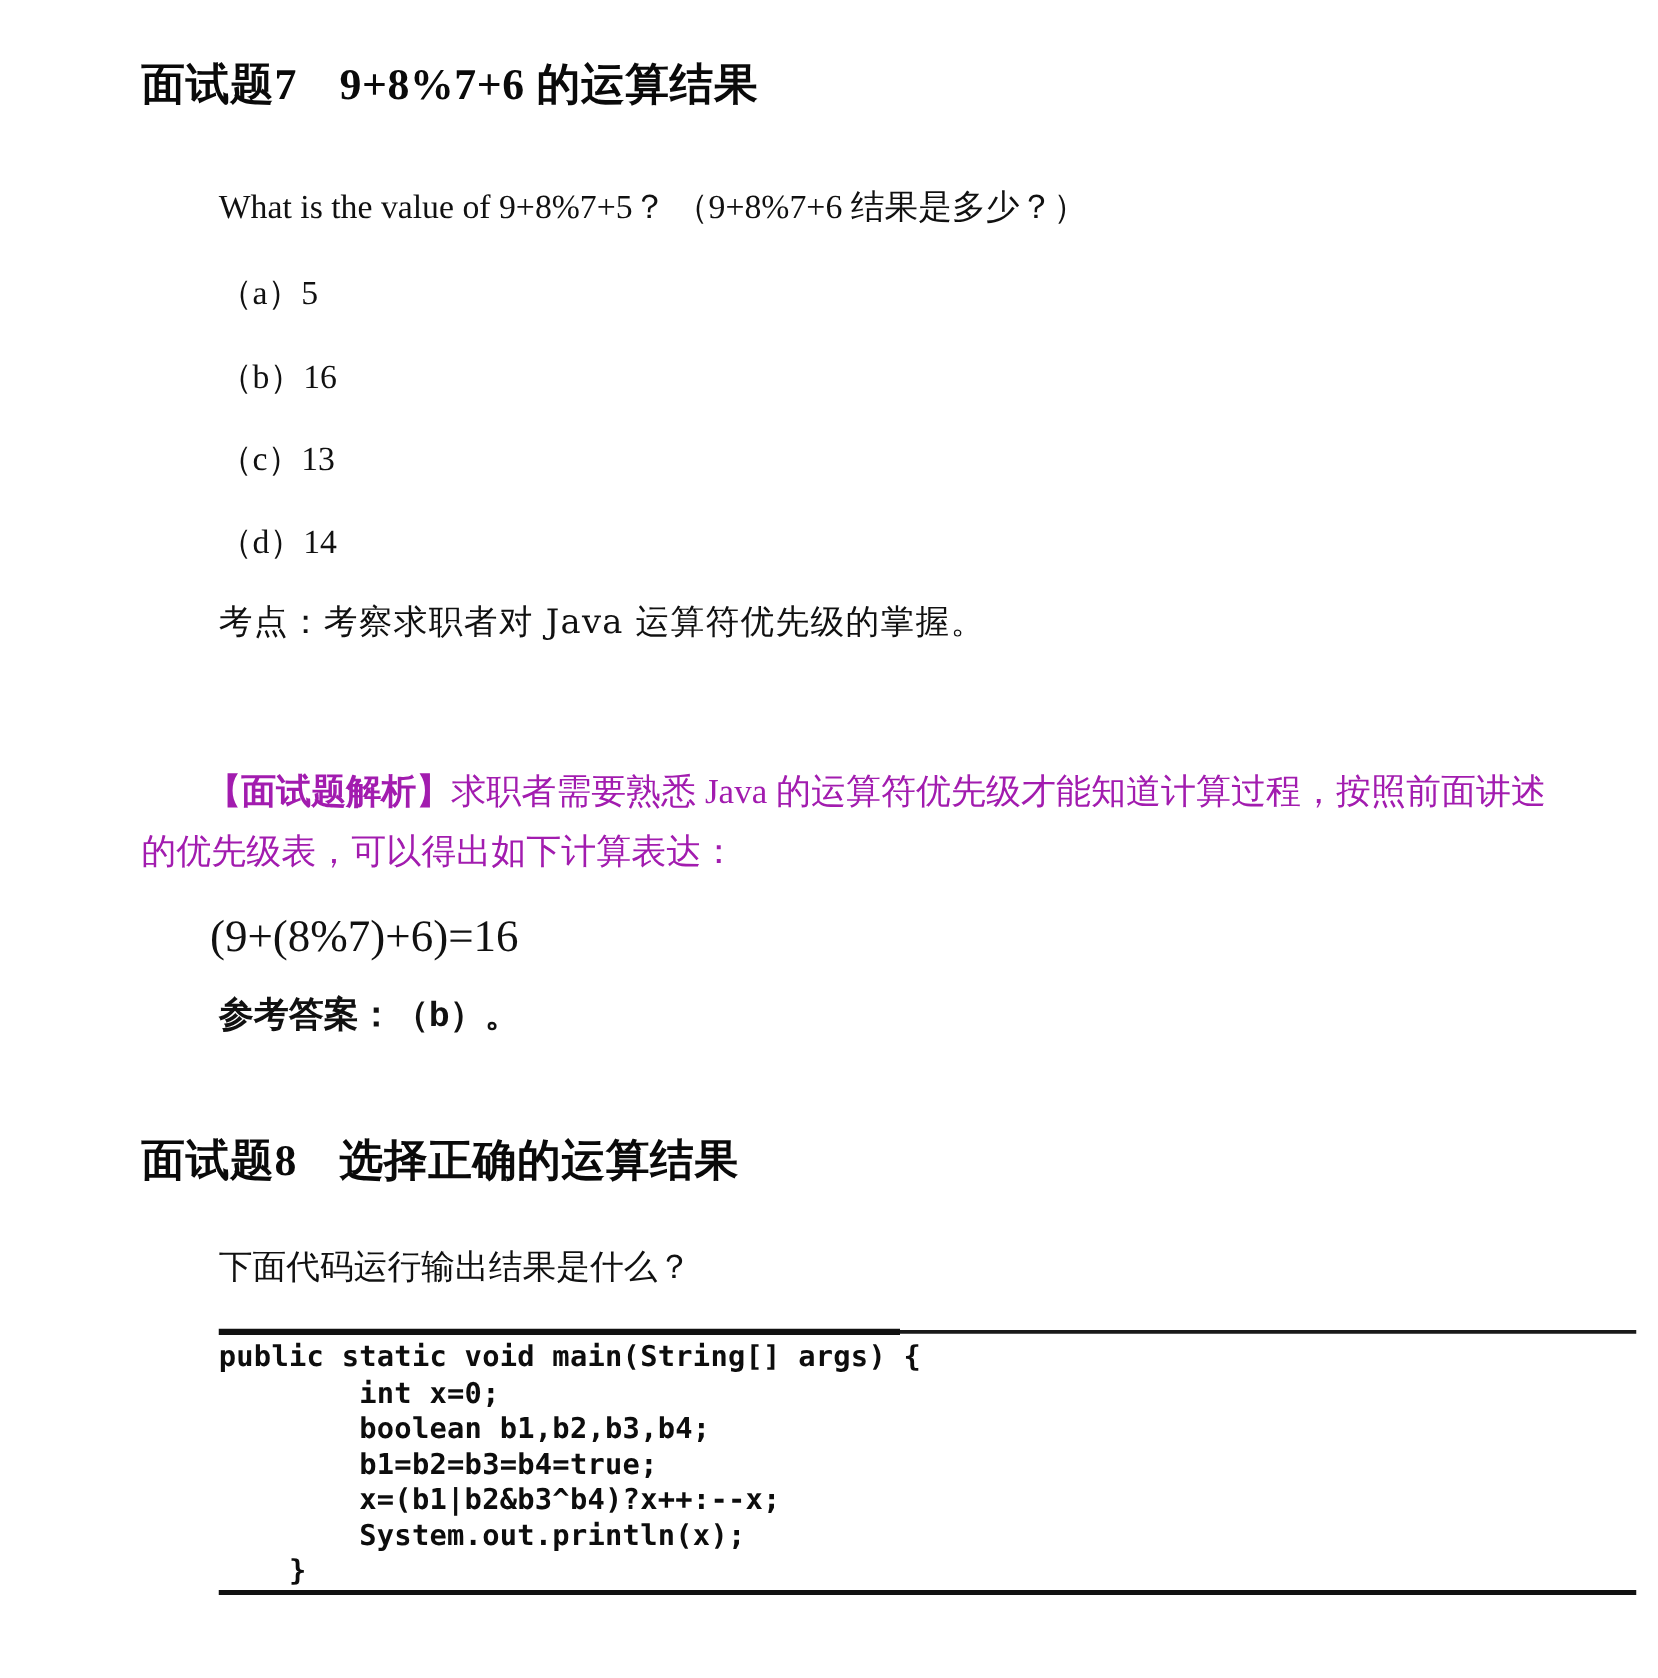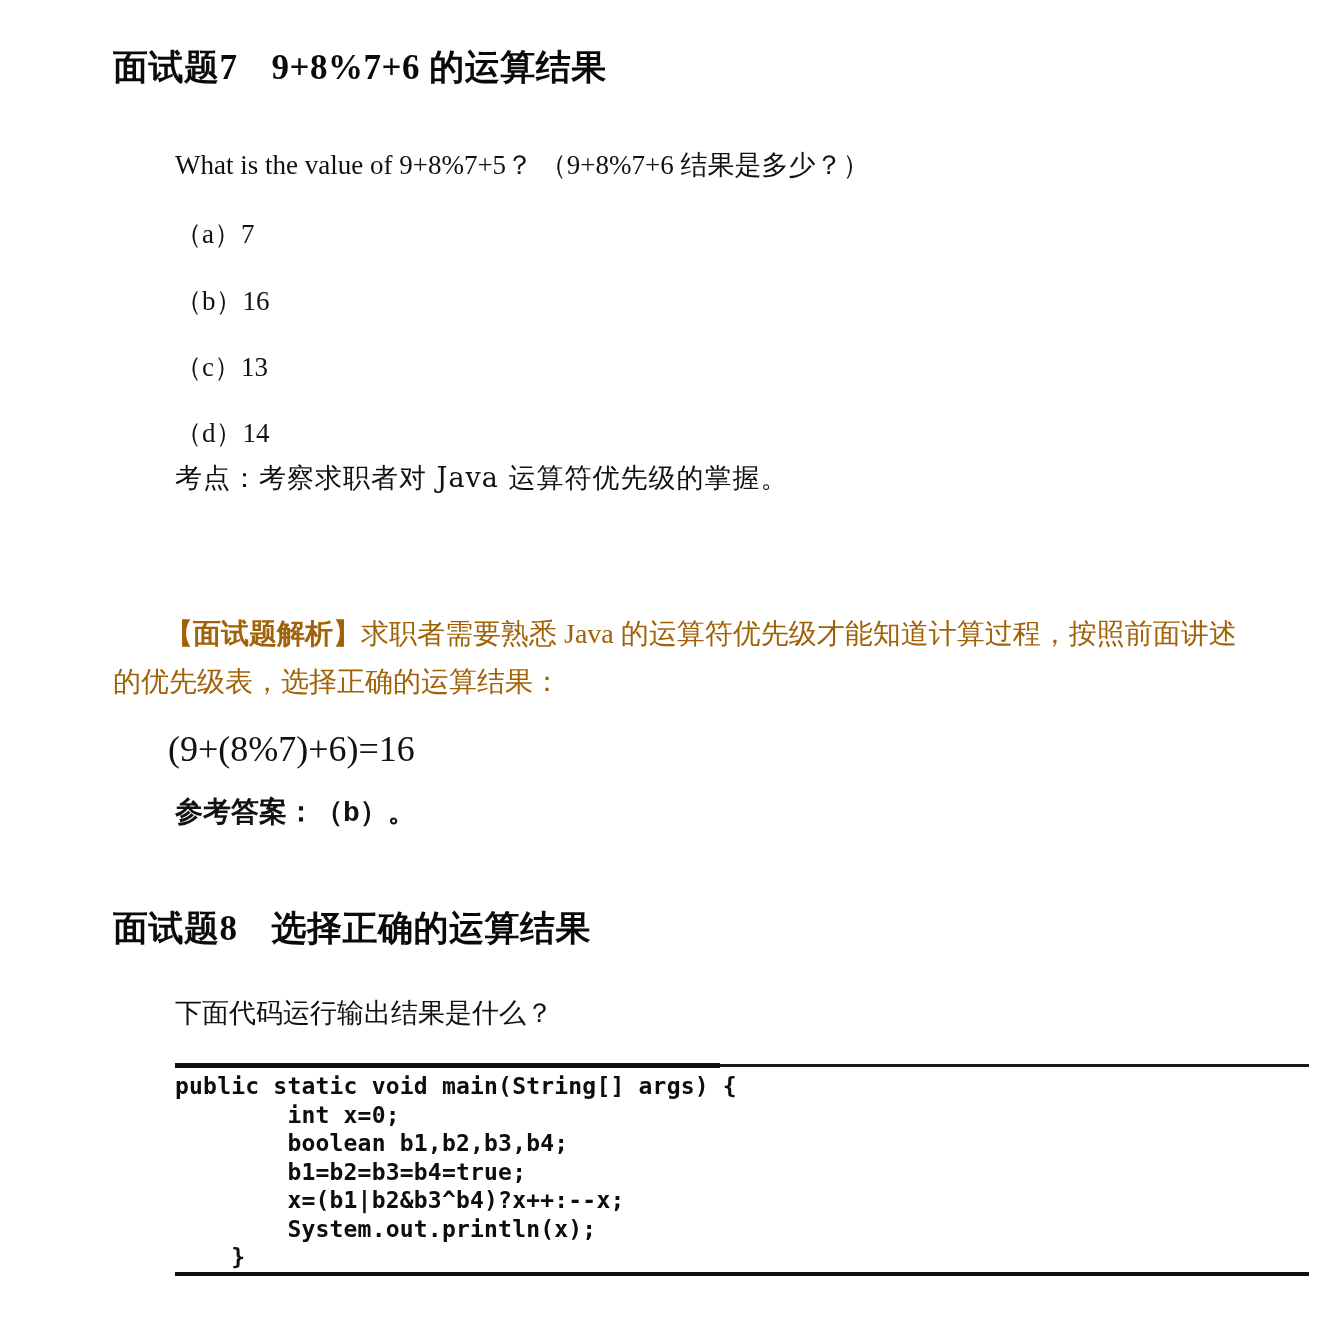--- a/index.html
+++ b/index.html
@@ -73,21 +73,21 @@
 
   
   .explain {
     position: absolute;
     left: 113px;
     width: 1195px;
     font-size: 28px;
     line-height: 48px;
     text-align: justify;
     text-justify: inter-ideograph;
-    color: #a16207;
+    color: #a21caf;
   }
   .explain .lead {
     font-weight: 700;
   }
   .explain-line {
     white-space: nowrap;
   }
   .indent-first {
     padding-left: 52px;
   }
@@ -158,33 +158,33 @@
 <body>
 
 <div class="page">
 
   <div class="section-heading" style="top:44px;">
     <span class="h-label">面试题</span><span class="h-num">7</span><span class="h-title">9+8%7+6 的运算结果</span>
   </div>
 
   <div class="body-line serif-en" style="top:148px;">What is the value of 9+8%7+5？ （9+8%7+6 结果是多少？）</div>
 
-  <div class="opt" style="top:216px;">（a）7</div>
+  <div class="opt" style="top:216px;">（a）5</div>
   <div class="opt" style="top:283px;">（b）16</div>
   <div class="opt" style="top:349px;">（c）13</div>
   <div class="opt" style="top:415px;">（d）14</div>
 
-  <div class="body-line kai" style="top:461px;">
+  <div class="body-line kai" style="top:481px;">
     <span>考点：</span><span>考察求职者对 Java 运算符优先级的掌握。</span>
   </div>
 
 
   <div class="explain" style="top:610px;">
     <div class="explain-line indent-first"><span class="lead">【面试题解析】</span><span>求职者需要熟悉 Java 的运算符优先级才能知道计算过程，按照前面讲述</span></div>
-    <div class="explain-line">的优先级表，选择正确的运算结果：</div>
+    <div class="explain-line">的优先级表，可以得出如下计算表达：</div>
   </div>
 
   <div class="mono-expr" style="top:728px;">(9+(8%7)+6)=16</div>
 
   <div class="answer" style="top:793px;font-family:Liberation Mono, monospace;">
     <span>参考答案：</span><span>（b）。</span>
   </div>
 
   <div class="section-heading" style="top:905px;">
     <span class="h-label">面试题</span><span class="h-num">8</span><span class="h-title">选择正确的运算结果</span>

